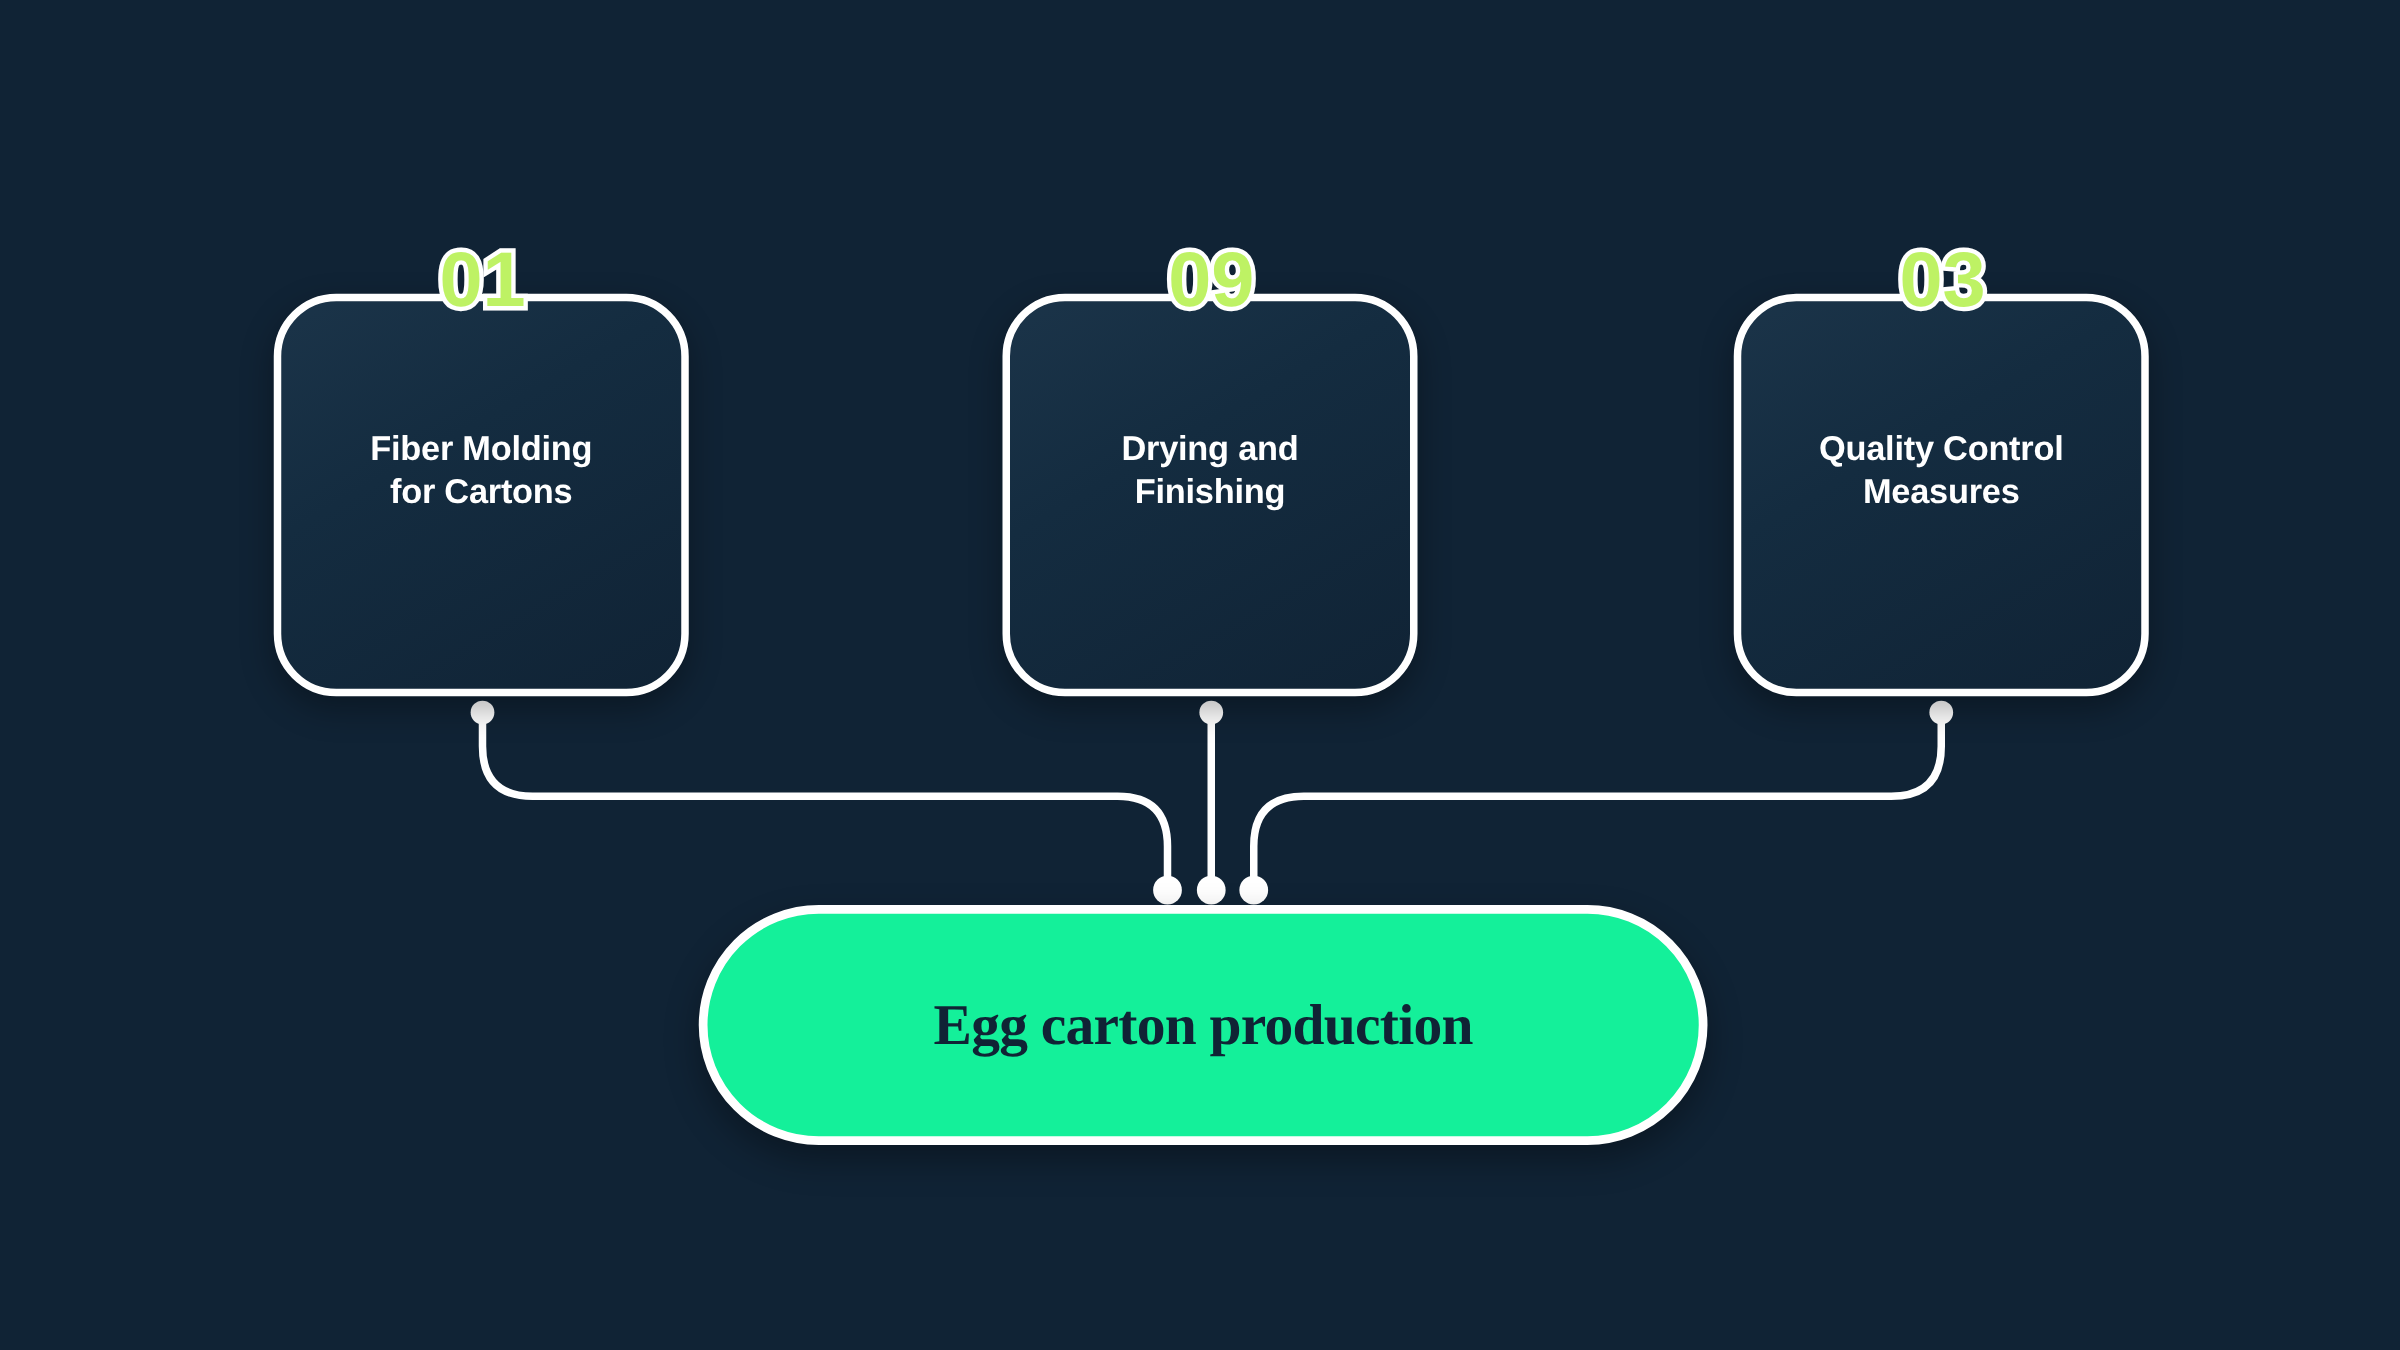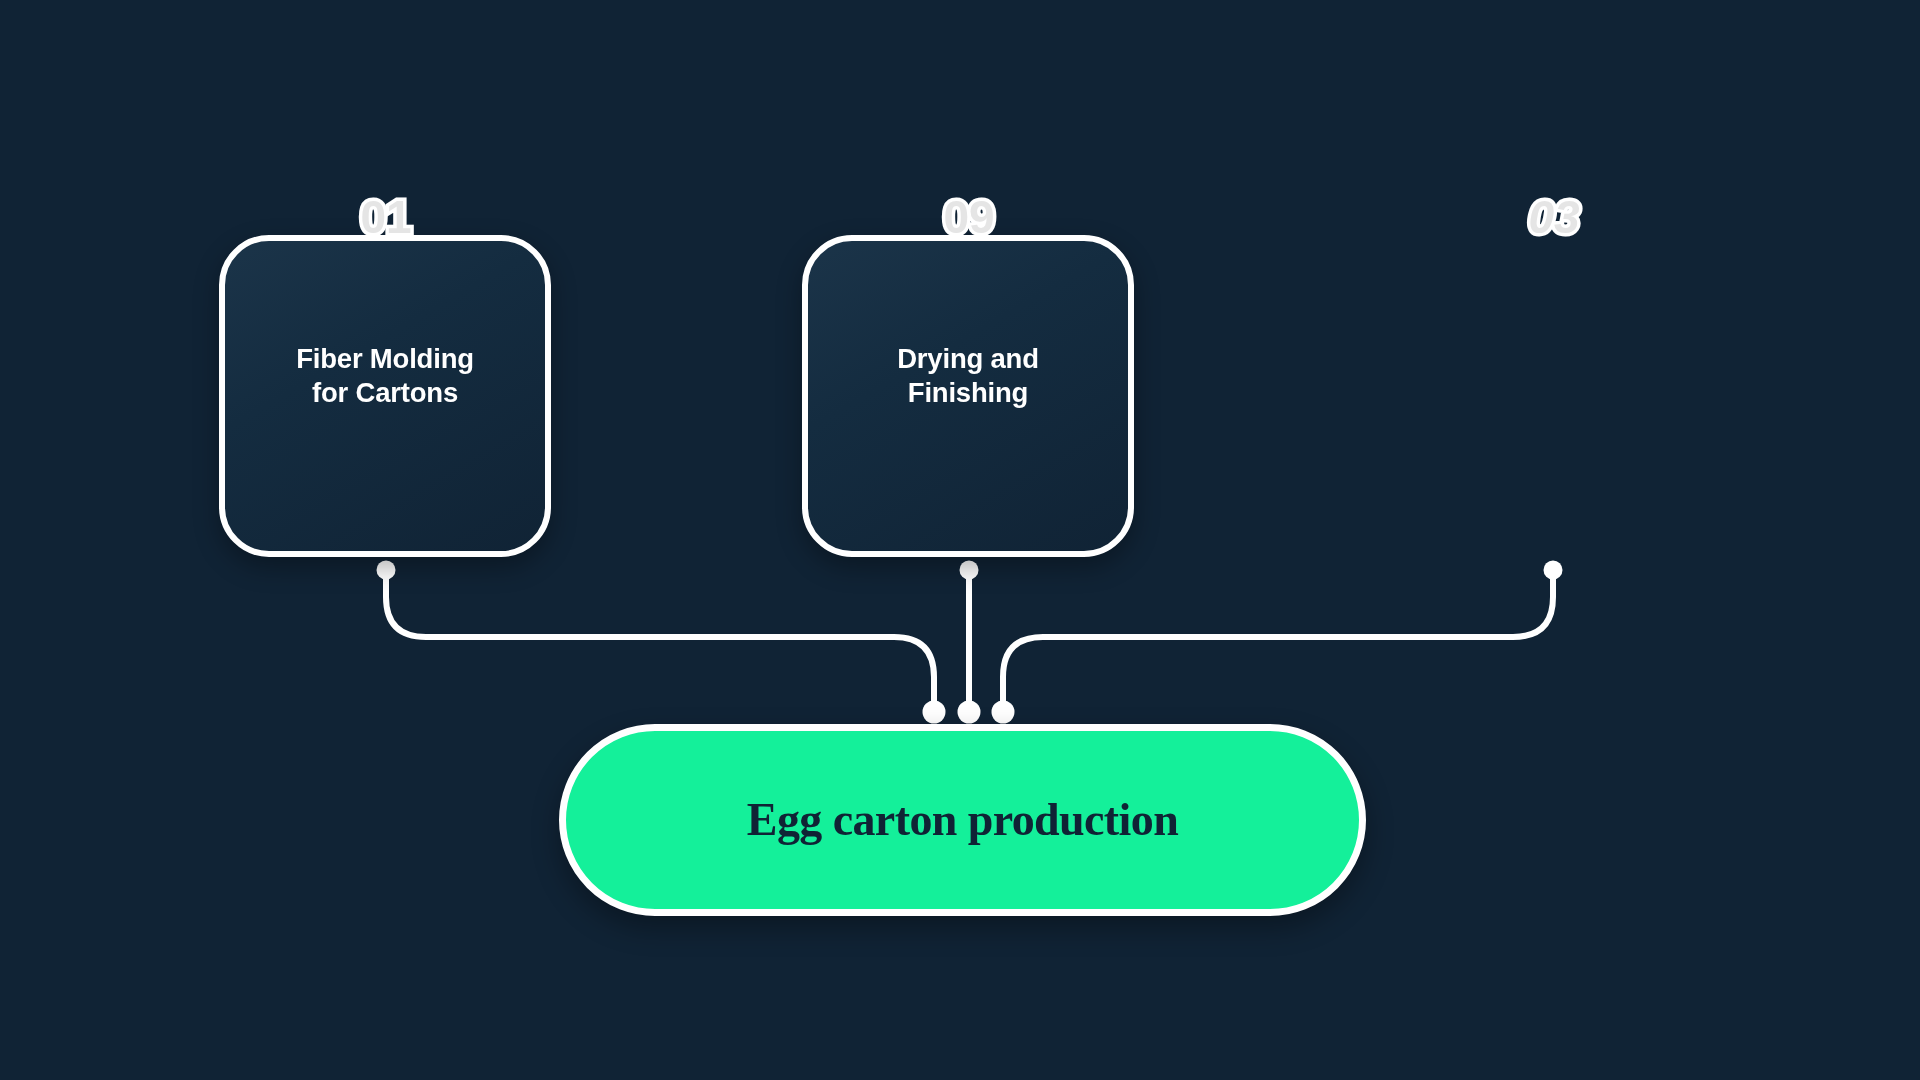--- a/index.html
+++ b/index.html
@@ -61,34 +61,34 @@
     text-align: center;
     letter-spacing: -0.2px;
     white-space: pre-line;
     transform: translateY(-20px);
   }
 
   
   .step-badge {
     position: absolute;
     z-index: 3;
-    font-size: 46px;
+    font-size: 62px;
     font-weight: bold;
     line-height: 1;
     letter-spacing: 0px;
-    color: #e5e5e5;
+    color: #bef264;
     -webkit-text-stroke: 7px #ffffff;
     paint-order: stroke fill;
     text-align: left;
     white-space: nowrap;
     transform: translateX(-50%);
   }
   .step-badge.b1 { left: 386px; top: 194px; }
   .step-badge.b2 { left: 969px; top: 194px; }
-  .step-badge.b3 { left: 1554px; top: 194px; font-style: italic; }
+  .step-badge.b3 { left: 1554px; top: 194px; }
 
   
   #outcome-pill {
     position: absolute;
     z-index: 2;
     box-sizing: border-box;
     left: 559px;
     top: 724px;
     width: 807px;
     height: 192px;
@@ -141,20 +141,24 @@
   <div class="card c1">
     <h2 class="card-title">Fiber Molding
 for Cartons</h2>
   </div>
 
   <div class="card c2">
     <h2 class="card-title">Drying and
 Finishing</h2>
   </div>
 
+  <div class="card c3">
+    <h2 class="card-title">Quality Control
+Measures</h2>
+  </div>
 
   <div class="step-badge b1">01</div>
   <div class="step-badge b2">09</div>
   <div class="step-badge b3">03</div>
 
   <div id="outcome-pill">
     <span class="pill-label">Egg carton production</span>
   </div>
 
 </div>

